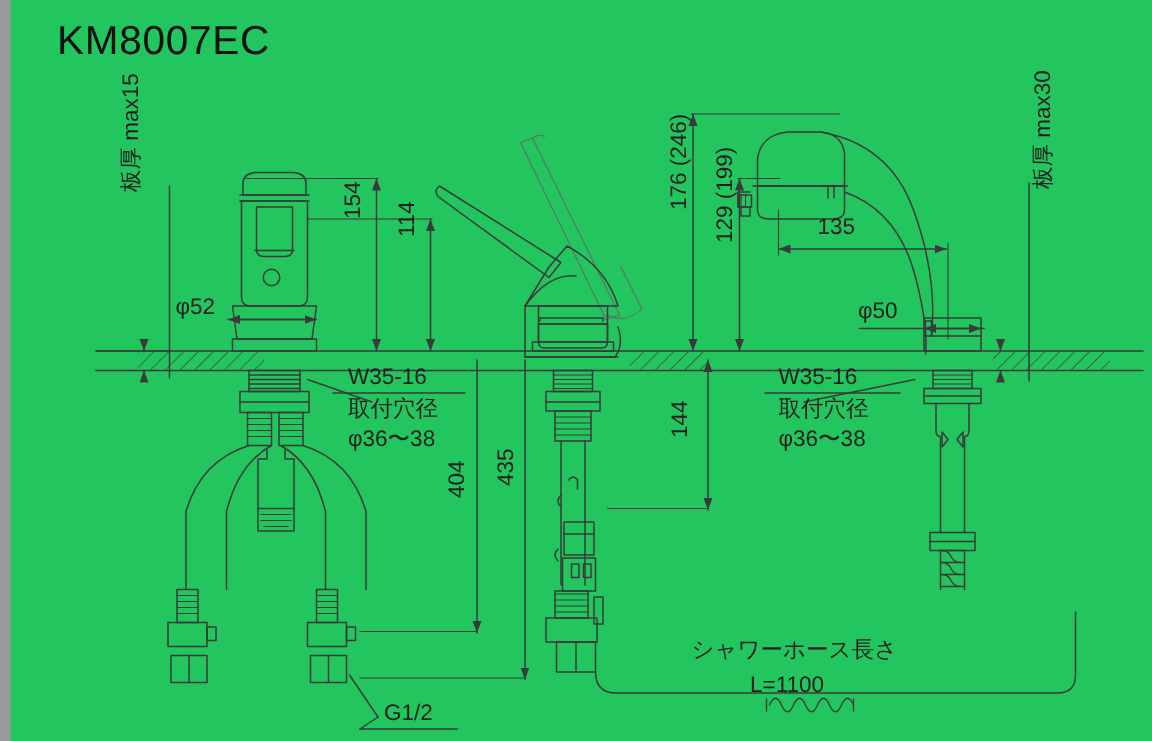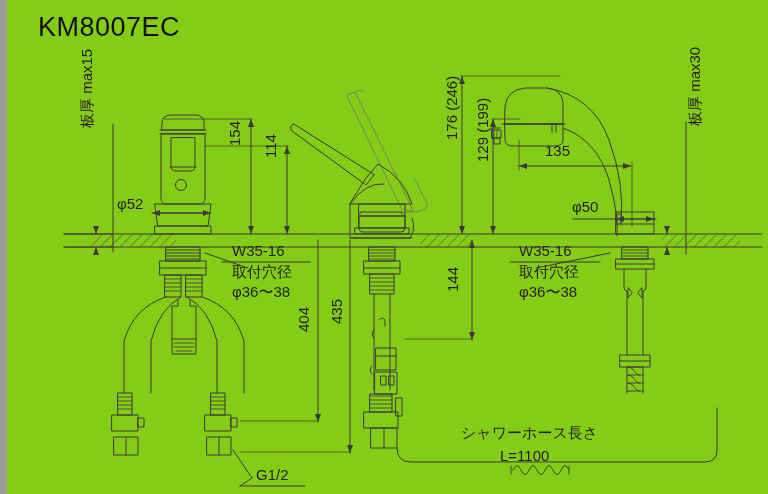--- a/index.html
+++ b/index.html
@@ -11,21 +11,21 @@
     width: 768px;
     height: 494px;
     font-family: "Liberation Sans", "DejaVu Sans", sans-serif;
     overflow: hidden;
     position: relative;
   }
   #sheet {
     position: relative;
     width: 768px;
     height: 494px;
-    background: #84cc16;
+    background: #22c55e;
   }
   #left-gutter {
     position: absolute;
     left: 0; top: 0;
     width: 7px; height: 494px;
     background: #9a9a9a;
   }
   #title {
     position: absolute;
     left: 38px;

